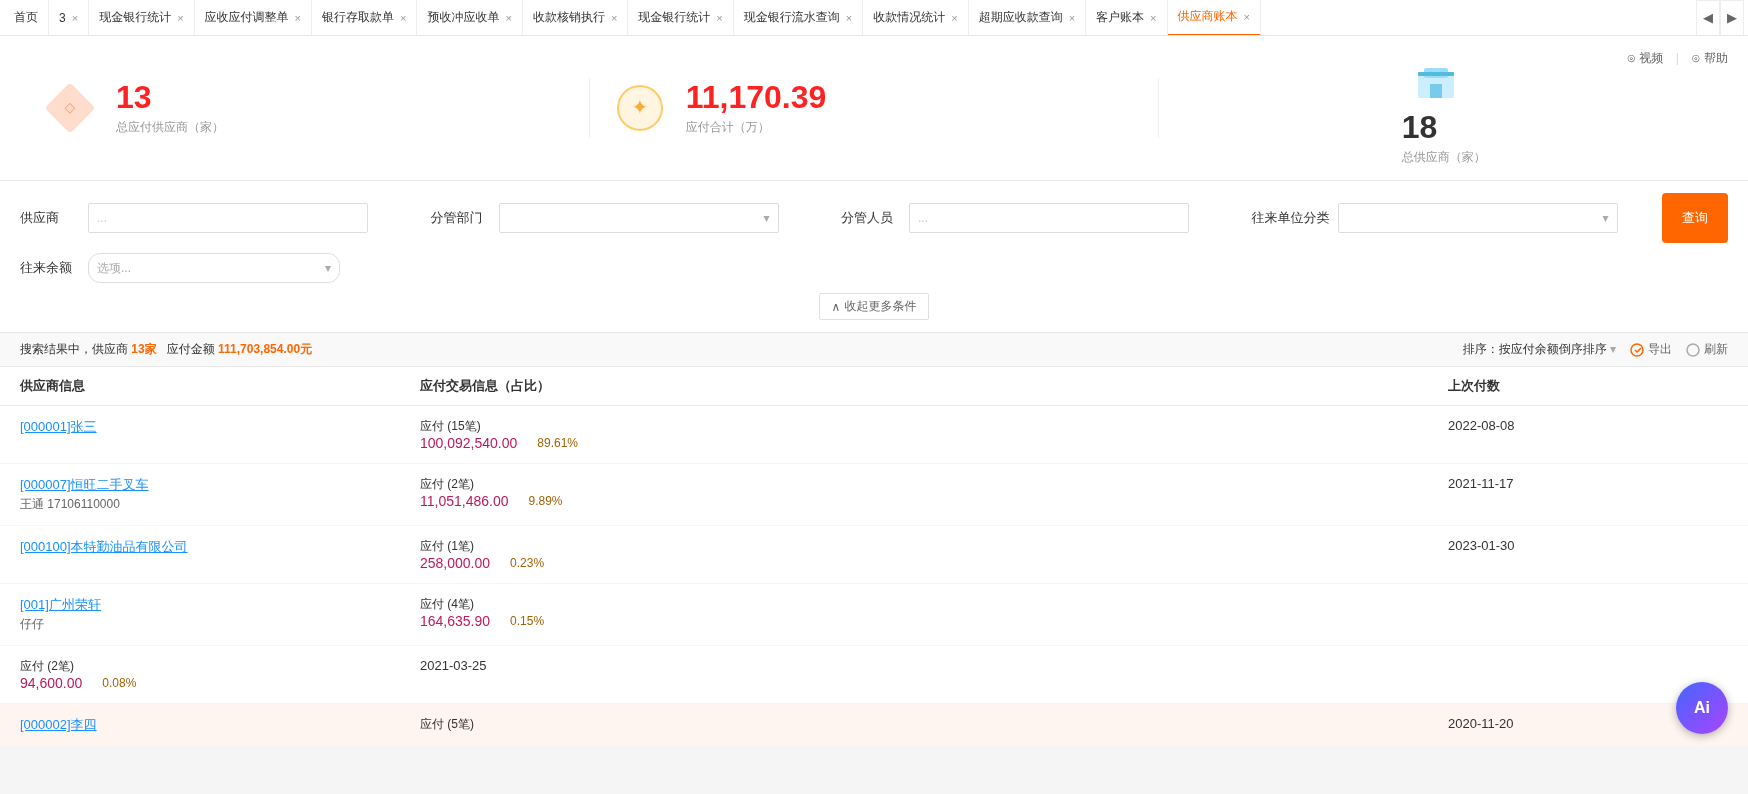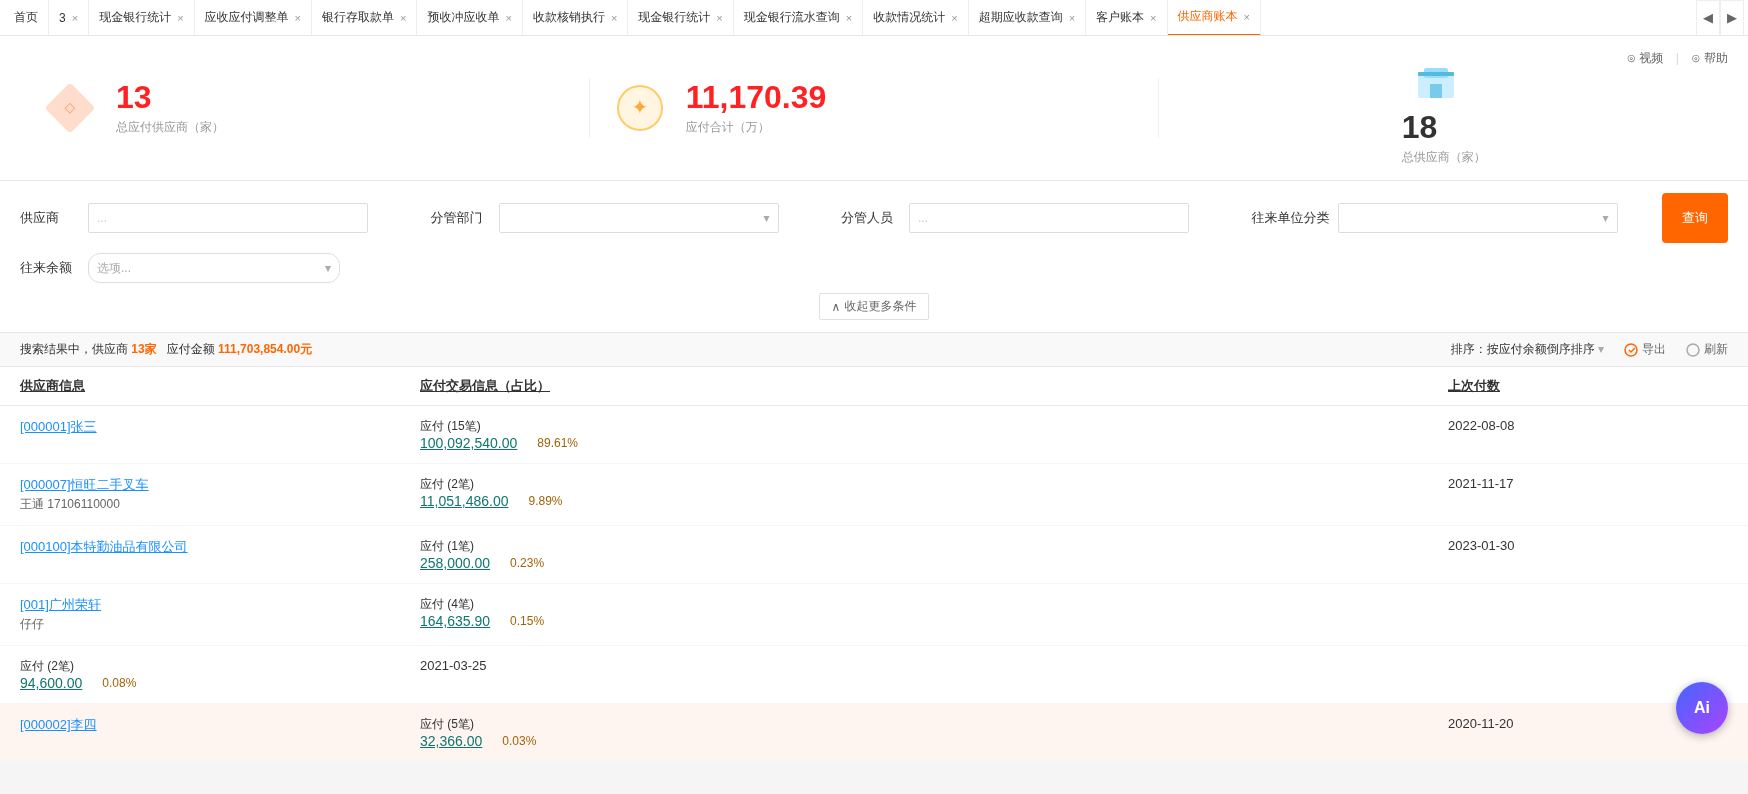--- a/index.html
+++ b/index.html
@@ -28,34 +28,34 @@
     .filter-row { display: flex; align-items: center; gap: 16px; margin-bottom: 10px; }
     .filter-item { display: flex; align-items: center; gap: 8px; flex: 1; }
     .filter-label { font-size: 13px; color: #333; white-space: nowrap; min-width: 60px; }
     .filter-input { flex: 1; height: 30px; border: 1px solid #ddd; border-radius: 2px; padding: 0 8px; font-size: 12px; color: #333; position: relative; display: flex; align-items: center; justify-content: space-between; cursor: pointer; background: #fff; }
     .query-btn { background: #ff6600; color: #fff; border: none; border-radius: 4px; padding: 16px 20px; font-size: 13px; cursor: pointer; white-space: nowrap; }
     .collapse-btn { display: flex; align-items: center; justify-content: center; gap: 4px; font-size: 12px; color: #666; cursor: pointer; background: #fff; border: 1px solid #e0e0e0; border-radius: 2px; padding: 4px 12px; margin: 0 auto; }
 
     
     .result-bar { display: flex; align-items: center; justify-content: space-between; padding: 8px 20px; background: #f9f9f9; border-bottom: 1px solid #e8e8e8; font-size: 12px; color: #333; }
     .result-bar-left { display: flex; gap: 20px; }
-    .result-bar-right { display: flex; align-items: center; gap: 20px; color: #666; }
+    .result-bar-right { display: flex; align-items: center; gap: 14px; color: #666; }
     .result-bar-right .sort-text { color: #333; }
     .result-bar-right .export-btn, .result-bar-right .refresh-btn { display: flex; align-items: center; gap: 4px; cursor: pointer; color: #666; }
 
     
     .table-section { background: #fff; margin: 0; }
-    .table-header { display: grid; grid-template-columns: 400px 1fr 280px; padding: 10px 20px; border-bottom: 1px solid #e8e8e8; font-weight: bold; font-size: 13px; color: #333; background: #fff; text-decoration: underline; }
+    .table-header { display: grid; grid-template-columns: 400px 1fr 280px; padding: 10px 20px; border-bottom: 1px solid #e8e8e8; font-weight: bold; font-size: 13px; color: #333; background: #fff; }
     .table-row { display: grid; grid-template-columns: 400px 1fr 280px; padding: 12px 20px; border-bottom: 1px solid #f5f5f5; align-items: start; }
     .table-row:last-child { border-bottom: none; }
     .table-row.highlighted { background: #fff5f0; }
     .supplier-name { color: #1890ff; text-decoration: underline; cursor: pointer; font-size: 13px; }
     .supplier-contact { font-size: 12px; color: #666; margin-top: 2px; }
     .payable-label { font-size: 12px; color: #333; }
-    .payable-amount { font-size: 14px; color: #0f766e; font-weight: 500; cursor: pointer; text-decoration: underline; }
+    .payable-amount { font-size: 14px; color: #be185d; font-weight: 500; cursor: pointer; }
     .payable-percent { font-size: 12px; color: #a16207; margin-left: 20px; }
     .payable-row { display: flex; align-items: center; gap: 0; }
     .last-pay-date { font-size: 13px; color: #333; }
   </style>
 </head>
 <body>
 
 <div class="top-nav">
   <div class="nav-tab">
     <span>首页</span>
@@ -339,24 +339,20 @@
       <span class="last-pay-date">2021-03-25</span>
     </div>
   </div>
 
   <div class="table-row highlighted">
     <div>
       <div class="supplier-name">[000002]李四</div>
     </div>
     <div>
       <div class="payable-label">应付 (5笔)</div>
-      <div class="payable-row">
-        <span class="payable-amount">32,366.00</span>
-        <span class="payable-percent">0.03%</span>
-      </div>
     </div>
     <div>
       <span class="last-pay-date">2020-11-20</span>
     </div>
   </div>
 </div>
 
 <div style="position:fixed; right:20px; bottom:60px; width:52px; height:52px; background: linear-gradient(135deg, #4466ff, #aa44ff); border-radius:50%; display:flex; align-items:center; justify-content:center; cursor:pointer; box-shadow: 0 2px 8px rgba(0,0,0,0.3);">
   <span style="color:#fff; font-size:16px; font-weight:bold;">Ai</span>
 </div>

